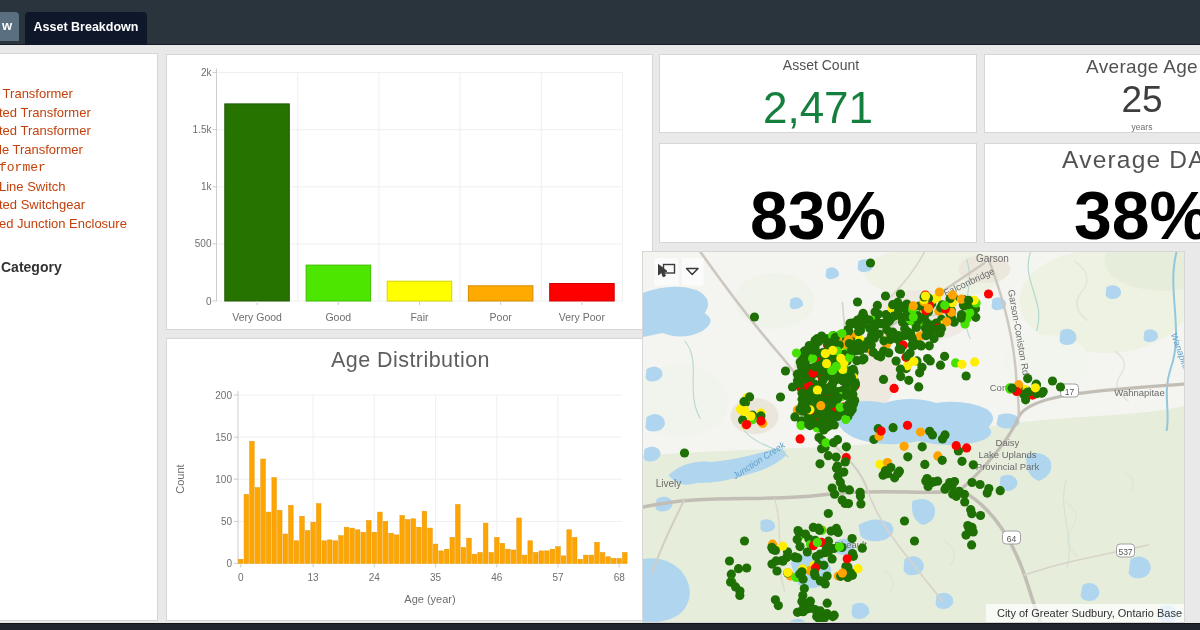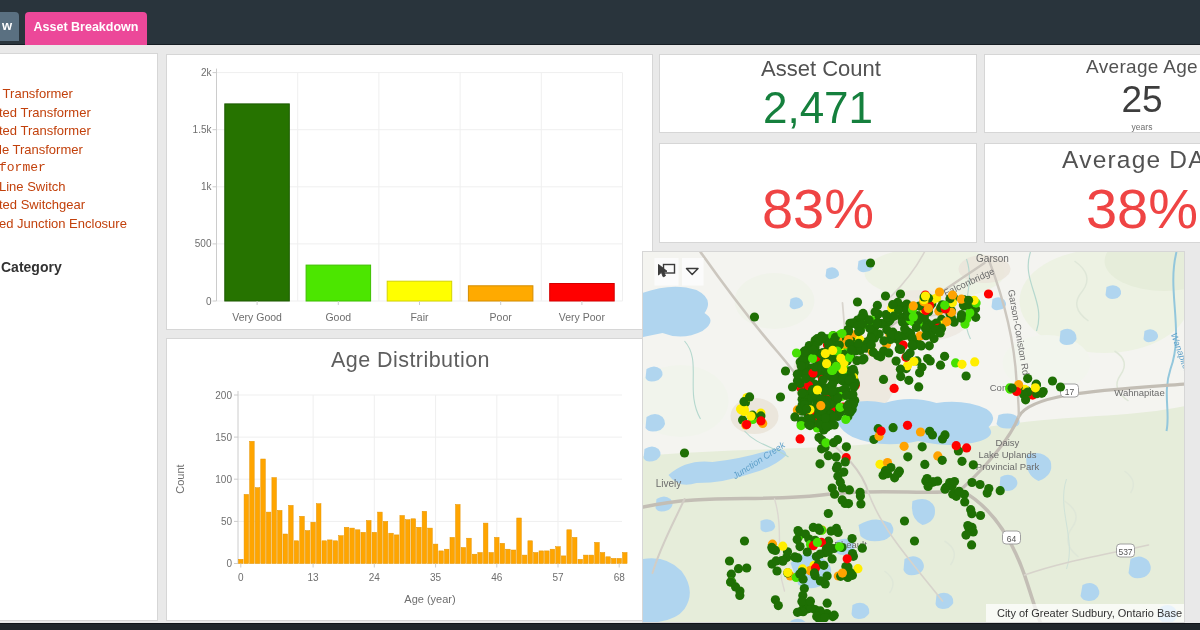--- a/index.html
+++ b/index.html
@@ -1,36 +1,36 @@
 <!DOCTYPE html>
 <html><head><meta charset="utf-8"><style>
 * { margin:0; padding:0; box-sizing:border-box; }
 html,body { width:1200px; height:630px; overflow:hidden; background:#e9e9e9; font-family:"Liberation Sans",sans-serif; }
 .card { position:absolute; background:#fff; border:1px solid #d6d6d6; }
 #nav { position:absolute; left:0; top:0; width:1200px; height:45px; background:#29343c; border-bottom:1px solid #161d24; box-sizing:border-box; }
 #tab0 { position:absolute; left:-38px; top:12px; width:57px; height:29px; background:#5a7081; border-radius:4px 4px 0 0; color:#fff; font-size:13px; font-weight:bold; text-align:right; padding:6px 7px 0 0; }
-#tab1 { position:absolute; left:25px; top:12px; width:122px; height:33px; background:#ec4899; border-radius:4px 4px 0 0; color:#fff; font-size:12.5px; font-weight:bold; text-align:center; padding-top:8px; }
+#tab1 { position:absolute; left:25px; top:12px; width:122px; height:33px; background:#0f172a; border-radius:4px 4px 0 0; color:#fff; font-size:12.5px; font-weight:bold; text-align:center; padding-top:8px; }
 #leftcard { left:-40px; top:53px; width:198px; height:568px; }
 .li { position:absolute; left:38px; white-space:nowrap; font-size:13px; color:#c2410c; }
 #chartcard { left:166px; top:54px; width:487px; height:276px; }
 #agecard { left:166px; top:338px; width:487px; height:283px; }
 .stat { color:#525252; overflow:hidden; }
 .stat div { position:absolute; left:0; width:100%; text-align:center; line-height:1; white-space:nowrap; }
 #stat1 { left:659px; top:54px; width:318px; height:79px; }
 #stat2 { left:984px; top:54px; width:316px; height:79px; }
 #stat3 { left:659px; top:143px; width:318px; height:100px; }
 #stat4 { left:984px; top:143px; width:316px; height:100px; }
 #stat2 div, #stat4 div { width:316px; left:-1px; }
-.t1 { font-size:22px; top:3px;padding-left:6px; }
+.t1 { font-size:14px; top:3px;padding-left:6px; }
 .v1 { font-size:44px; top:31px; color:#15803d; }
 .t2 { font-size:19px; letter-spacing:0.3px; top:2px; }
 .v2 { font-size:37px; top:26px; color:#3d3d3d; }
 .unit { font-size:8.5px; top:68px; color:#6e6e6e; }
 .t3 { font-size:24.5px; letter-spacing:1.2px; top:4px; }
-.v3 { font-size:56px; top:37px; color:#ef4444; }
+.v3 { font-size:68px; top:37px; color:#000000;font-weight:bold; }
 #mapcard { left:642px; top:251px; width:543px; height:372px; overflow:hidden; }
 #bottombar { position:absolute; left:0; top:623px; width:1200px; height:7px; background:#20262b; border-top:1.5px solid #101419; }
 </style></head>
 <body>
 <div id="nav">
     <div id="tab0">w</div>
     <div id="tab1">Asset Breakdown</div>
   </div>
 <div class="card" id="leftcard">
   <div class="li">&nbsp;Transformer</div>

